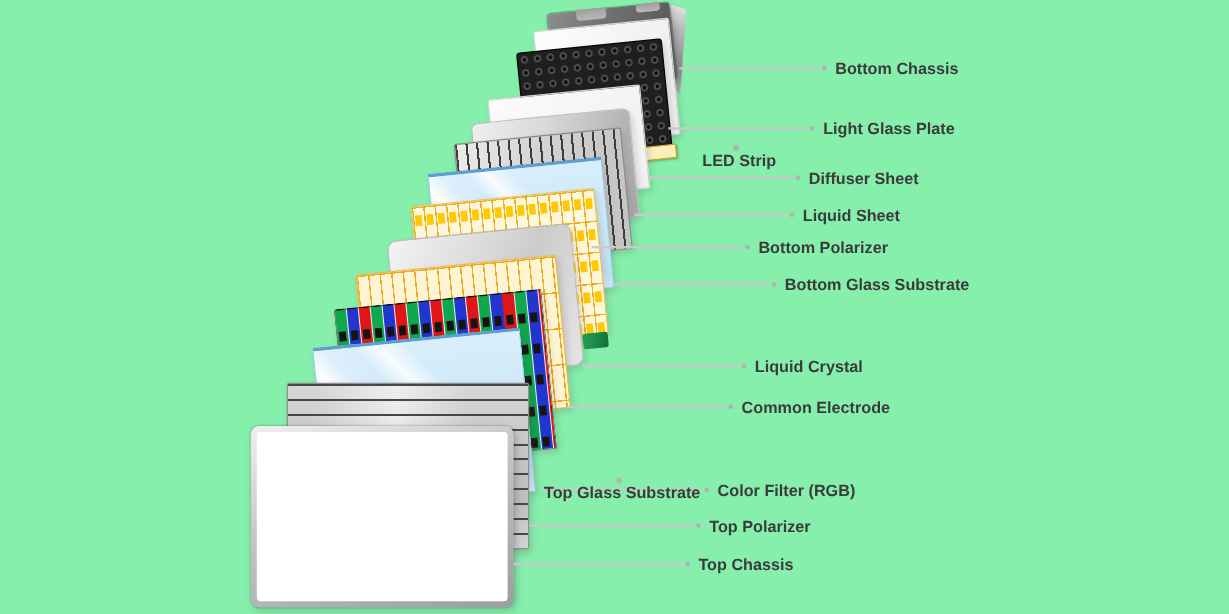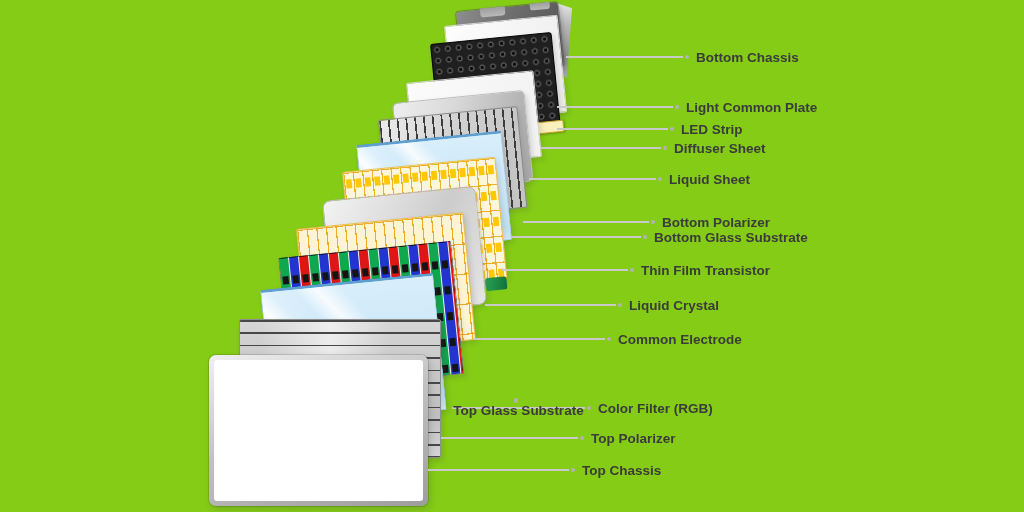--- a/index.html
+++ b/index.html
@@ -1,16 +1,16 @@
 <!DOCTYPE html>
 <html><head>
 <meta charset="utf-8">
 <style>
   html,body{margin:0;padding:0;background:#ffffff;}
-  .stage{position:relative;width:1024px;height:512px;background:#84cc16;overflow:hidden;
+  .stage{position:relative;width:1024px;height:512px;background:#86efac;overflow:hidden;
          font-family:"Liberation Sans",sans-serif;}
 
   
   .sheet{position:absolute;transform:rotate(-5.7deg);transform-origin:top left;
          box-shadow:2px 3px 5px rgba(70,70,70,.18);border-radius:2px;}
 
   
   .reflector{background:linear-gradient(115deg,#fdfdfd,#ececec);border:1px solid #d9d9d9;}
 
   .lgp{background-color:#1a1a1a;border:1px solid #050505;border-radius:3px;
@@ -139,52 +139,47 @@
   </div>
 
   <div class="callout" style="left:566px;top:49px;z-index:20;">
     <div class="lead" style="width:117px;"></div>
     <div class="dot"></div>
     <span class="lbl">Bottom Chassis</span>
   </div>
   <div class="callout" style="left:557px;top:99px;z-index:20;">
     <div class="lead" style="width:116px;"></div>
     <div class="dot"></div>
-    <span class="lbl">Light Common Plate</span>
-  </div>
-  <div class="callout" style="left:557px;top:121px;z-index:20;">
+    <span class="lbl">Light Glass Plate</span>
+  </div>
+  <div class="callout" style="left:557px;top:121px;z-index:20;flex-direction:column;">
     <div class="lead" style="width:111px;"></div>
     <div class="dot"></div>
     <span class="lbl">LED Strip</span>
   </div>
   <div class="callout" style="left:540px;top:140px;z-index:20;">
     <div class="lead" style="width:121px;"></div>
     <div class="dot"></div>
     <span class="lbl">Diffuser Sheet</span>
   </div>
   <div class="callout" style="left:529px;top:171px;z-index:20;">
     <div class="lead" style="width:127px;"></div>
     <div class="dot"></div>
     <span class="lbl">Liquid Sheet</span>
   </div>
-  <div class="callout" style="left:523px;top:198px;z-index:20;margin-top:16px;">
+  <div class="callout" style="left:493px;top:198px;z-index:20;">
     <div class="lead" style="width:126px;"></div>
     <div class="dot"></div>
     <span class="lbl">Bottom Polarizer</span>
   </div>
   <div class="callout" style="left:510px;top:229px;z-index:20;justify-content:center;">
     <div class="lead" style="width:131px;"></div>
     <div class="dot"></div>
     <span class="lbl">Bottom Glass Substrate</span>
   </div>
-  <div class="callout" style="left:502px;top:262px;z-index:20;">
-    <div class="lead" style="width:126px;"></div>
-    <div class="dot"></div>
-    <span class="lbl">Thin Film Transistor</span>
-  </div>
   <div class="callout" style="left:485px;top:297px;z-index:20;">
     <div class="lead" style="width:131px;"></div>
     <div class="dot"></div>
     <span class="lbl">Liquid Crystal</span>
   </div>
   <div class="callout" style="left:473px;top:331px;z-index:20;">
     <div class="lead" style="width:132px;"></div>
     <div class="dot"></div>
     <span class="lbl">Common Electrode</span>
   </div>

